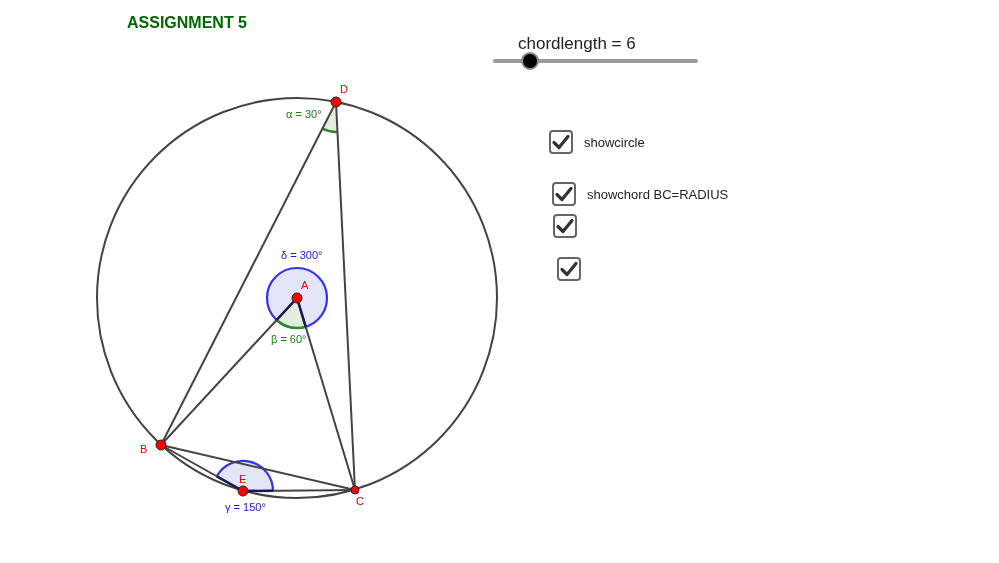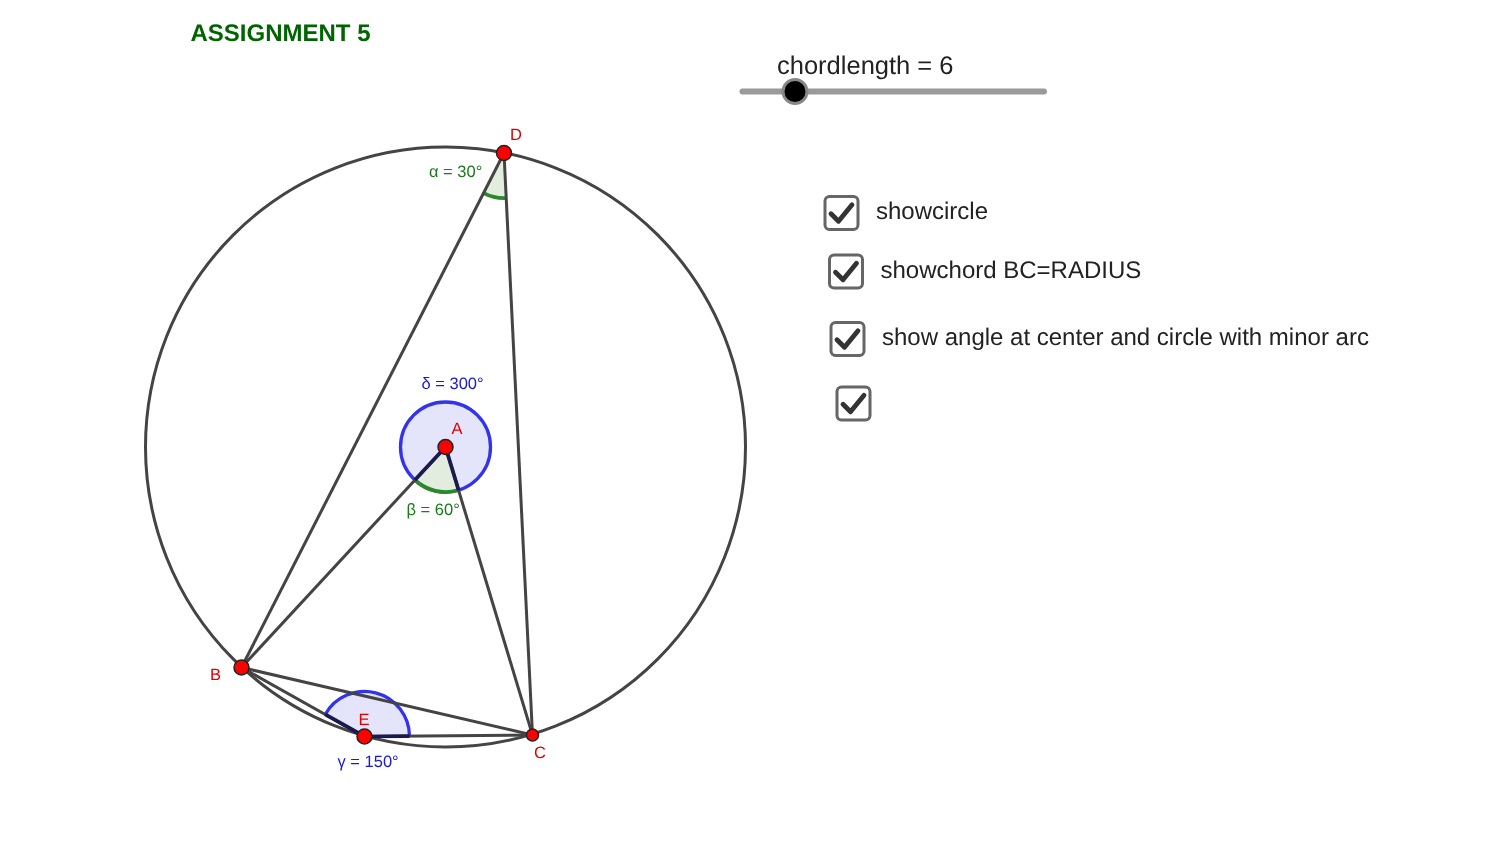--- a/index.html
+++ b/index.html
@@ -5,21 +5,21 @@
   html, body { margin:0; padding:0; background:#ffffff; }
   body { width:999px; height:563px; position:relative; overflow:hidden; font-family:"Liberation Sans", sans-serif; }
   .title { position:absolute; left:127px; top:14px; font-size:16px; font-weight:bold; color:#006400; }
   .slider-label { position:absolute; left:518px; top:34px; font-size:17px; color:#222; }
   .slider { position:absolute; left:493px; top:54px; width:205px; height:14px; cursor:pointer; }
   .slider .track { position:absolute; left:0; right:0; top:5px; height:4px; border-radius:2px; background:#9a9a9a; }
   .slider .knob { position:absolute; top:-2px; width:14px; height:14px; border-radius:50%; background:#000; border:2px solid #888; margin-left:-9px; }
   .cb-row { position:absolute; display:flex; align-items:center; cursor:pointer; }
   .cb { width:24px; height:24px; border:2px solid #666; border-radius:4px; background:#fff; display:flex; align-items:center; justify-content:center; box-sizing:border-box; }
   .cb svg { width:20px; height:20px; }
-  .cb-label { font-size:16px; color:#222; margin-left:11px; }
+  .cb-label { font-size:13px; color:#222; margin-left:11px; }
   svg.stage { position:absolute; left:0; top:0; }
   .pt-label { font-family:"Liberation Sans", sans-serif; font-size:11px; fill:#e00000; }
   .ang-green { font-family:"Liberation Sans", sans-serif; font-size:11px; fill:#1a7a1a; }
   .ang-blue { font-family:"Liberation Sans", sans-serif; font-size:11px; fill:#1a1ad0; }
 </style>
 </head>
 <body>
 
 <div class="title">ASSIGNMENT 5</div>
 
@@ -31,36 +31,35 @@
 
 <div class="cb-row" style="left:549px; top:130px;">
   <div class="cb">
     <svg viewBox="0 0 20 20">
         <path d="M3 10.5 L8 15.5 L17 4.5" fill="none" stroke="#333" stroke-width="3.2" stroke-linecap="round" stroke-linejoin="round"></path>
       </svg>
   </div>
   <span class="cb-label">showcircle</span>
 </div>
 
-<div class="cb-row" style="left:552px; top:169px;align-items:center;">
+<div class="cb-row" style="left:552px; top:182px;align-items:center;">
   <div class="cb">
     <svg viewBox="0 0 20 20">
         <path d="M3 10.5 L8 15.5 L17 4.5" fill="none" stroke="#333" stroke-width="3.2" stroke-linecap="round" stroke-linejoin="round"></path>
       </svg>
   </div>
   <span class="cb-label">showchord BC=RADIUS</span>
 </div>
 
 <div class="cb-row" style="left:553px; top:214px;">
   <div class="cb">
     <svg viewBox="0 0 20 20">
         <path d="M3 10.5 L8 15.5 L17 4.5" fill="none" stroke="#333" stroke-width="3.2" stroke-linecap="round" stroke-linejoin="round"></path>
       </svg>
   </div>
-  <span class="cb-label">show angle at center and circle with minor arc</span>
 </div>
 
 <div class="cb-row" style="left:557px; top:257px;">
   <div class="cb">
     <svg viewBox="0 0 20 20">
         <path d="M3 10.5 L8 15.5 L17 4.5" fill="none" stroke="#333" stroke-width="3.2" stroke-linecap="round" stroke-linejoin="round"></path>
       </svg>
   </div>
 </div>
 

